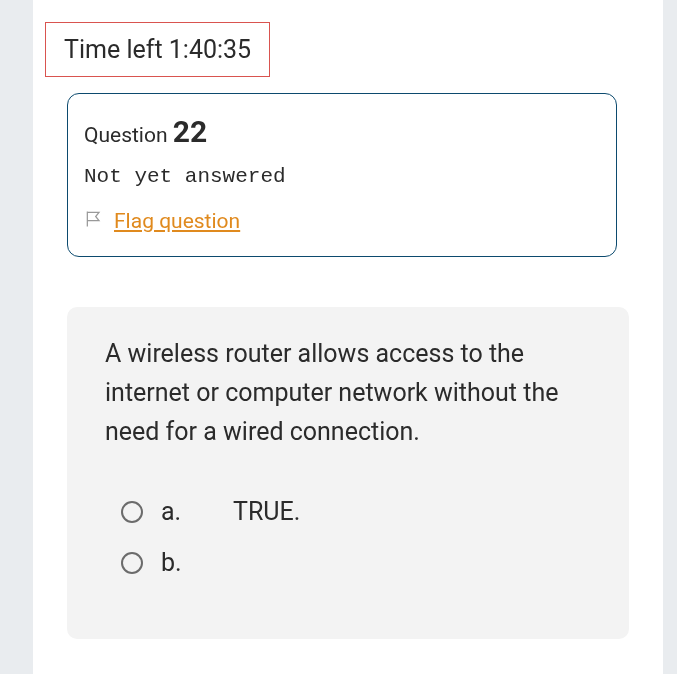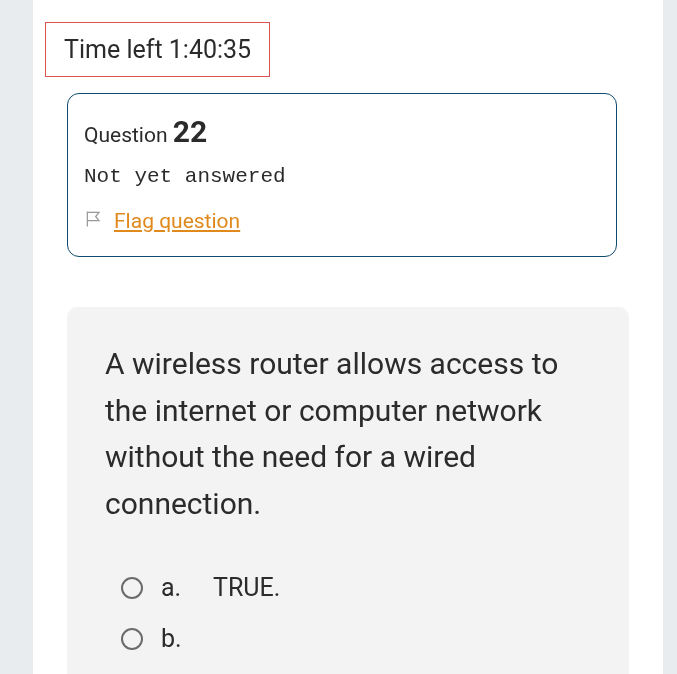--- a/index.html
+++ b/index.html
@@ -72,25 +72,24 @@
     font-size: 21px;
     cursor: pointer;
   }
   .question-card {
     background: #f3f3f3;
     border-radius: 10px;
     margin: 50px 22px 0 22px;
     padding: 28px 38px 40px 38px;
   }
   .question-text {
-    font-size: 30px;
+    font-size: 25px;
     color: #2b2b2b;
     line-height: 1.55;
     margin-bottom: 46px;
-    margin-top: 6px;
   }
   .options {
     padding-left: 16px;
   }
   .option {
     display: flex;
     align-items: center;
     gap: 18px;
     margin-bottom: 22px;
     font-size: 25px;
@@ -102,20 +101,21 @@
     border: 2px solid #6b6b6b;
     border-radius: 50%;
     flex-shrink: 0;
     cursor: pointer;
   }
   .opt-letter {
     min-width: 30px;
   }
   .opt-text {
     padding-left: 4px;
+    margin-left: 20px;
   }
 </style>
 </head>
 <body>
 
 <div class="page">
 
   <div class="timer-row">
     <div class="timer">
       <span>Time left</span>

